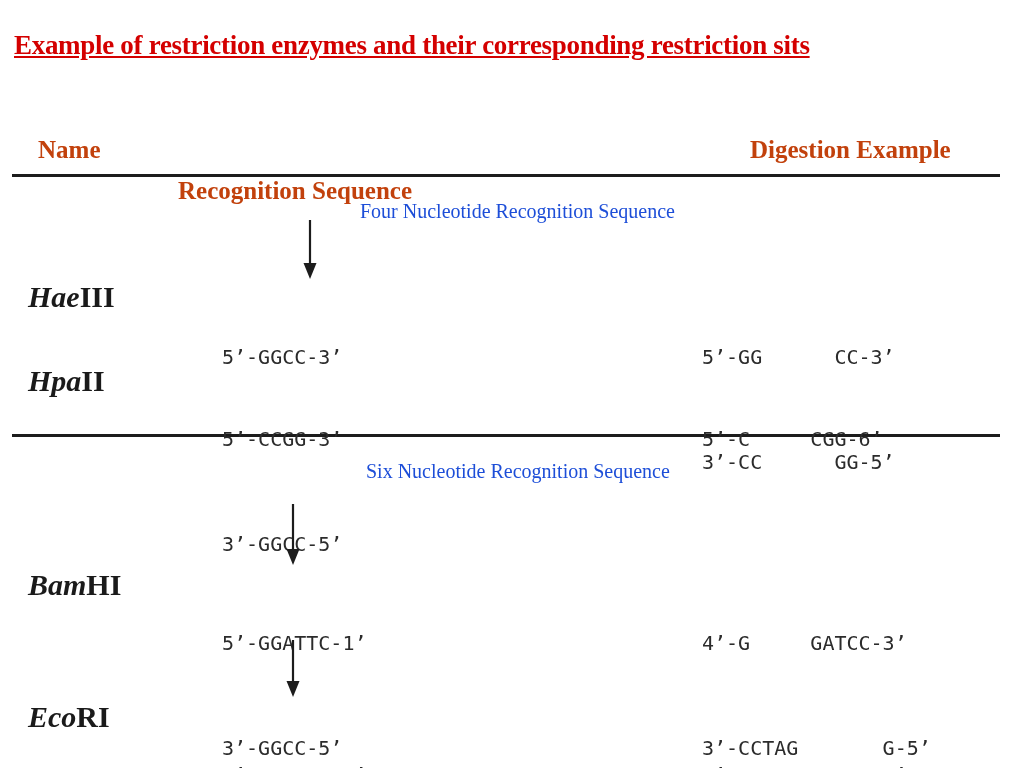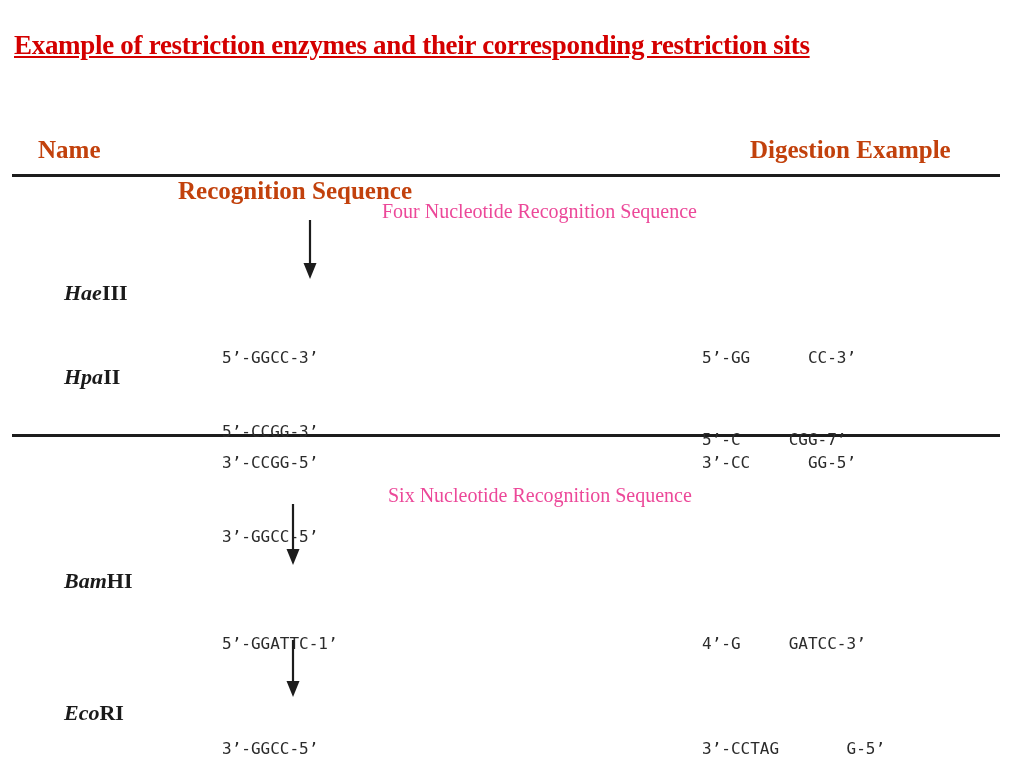--- a/index.html
+++ b/index.html
@@ -50,62 +50,60 @@
     height: 0;
     border-top: 3px solid #1c1c1c;
   }
   #rule-top    { top: 174px; }
   #rule-middle { top: 434px; }
 
   
   .section-subtitle {
     position: absolute;
     font-size: 20px;
-    color: #ec4899;
+    color: #1d4ed8;
     white-space: nowrap;
     text-align: center;
-    margin-left: 22px;
   }
   #sub-four { left: 360px; top: 200px; }
-  #sub-six  { left: 366px; top: 484px; }
+  #sub-six  { left: 366px; top: 460px; }
 
   
   .enzyme-name {
     position: absolute;
     left: 28px;
-    font-size: 22px;
+    font-size: 30px;
     font-weight: bold;
     white-space: nowrap;
-    margin-left: 36px;
   }
   .enzyme-name .genus { font-style: italic; }
   .enzyme-name .roman { font-style: normal; }
 
   #name-haeiii { top: 280px; }
   #name-hpaii  { top: 364px; }
   #name-bamhi  { top: 568px; }
   #name-ecori  { top: 700px; }
 
   
   .seq-block {
     position: absolute;
     font-family: "DejaVu Sans Mono", "Liberation Mono", monospace;
-    font-size: 16px;
+    font-size: 20px;
     line-height: 35px;
     color: #2b2b2b;
     white-space: pre;
   }
   .seq-line { white-space: pre; display: block; }
 
   .recog-col  { left: 222px; }
   .digest-col { left: 702px; }
 
   #recog-haeiii  { top: 270px; }
   #digest-haeiii { top: 270px; }
-  #recog-hpaii   { top: 344px; }
+  #recog-hpaii   { top: 352px; }
   #digest-hpaii  { top: 352px; }
   #recog-bamhi   { top: 556px; }
   #digest-bamhi  { top: 556px; }
   #recog-ecori   { top: 688px; }
   #digest-ecori  { top: 688px; }
 
   
   .cut-arrow {
     position: absolute;
     width: 18px;
@@ -135,39 +133,38 @@
     <polygon points="9,59 2.5,43 15.5,43" fill="#1c1c1c"></polygon>
   </svg>
 </div>
 
 <div class="enzyme-name" id="name-haeiii">
   <span class="genus">Hae</span><span class="roman">III</span>
 </div>
 
 <div class="seq-block recog-col" id="recog-haeiii">
   <span class="seq-line">5’-GGCC-3’</span>
-  <span class="seq-line">3’-CCGG-5’</span>
 </div>
 
 <div class="seq-block digest-col" id="digest-haeiii">
   <span class="seq-line">5’-GG      CC-3’</span>
   <span class="seq-line">3’-CC      GG-5’</span>
 </div>
 
 <div class="enzyme-name" id="name-hpaii">
   <span class="genus">Hpa</span><span class="roman">II</span>
 </div>
 
 <div class="seq-block recog-col" id="recog-hpaii">
   <span class="seq-line">5’-CCGG-3’</span>
   <span class="seq-line">3’-GGCC-5’</span>
 </div>
 
 <div class="seq-block digest-col" id="digest-hpaii">
-  <span class="seq-line">5’-C     CGG-7’</span>
+  <span class="seq-line">5’-C     CGG-6’</span>
 </div>
 
 <div class="section-subtitle" id="sub-six">Six Nucleotide Recognition Sequence</div>
 
 <div class="cut-arrow" id="arrow-bamhi">
   <svg width="18" height="62" viewBox="0 0 18 62" aria-hidden="true">
     <line x1="9" y1="0" x2="9" y2="48" stroke="#1c1c1c" stroke-width="2.2"></line>
     <polygon points="9,61 2.5,45 15.5,45" fill="#1c1c1c"></polygon>
   </svg>
 </div>

